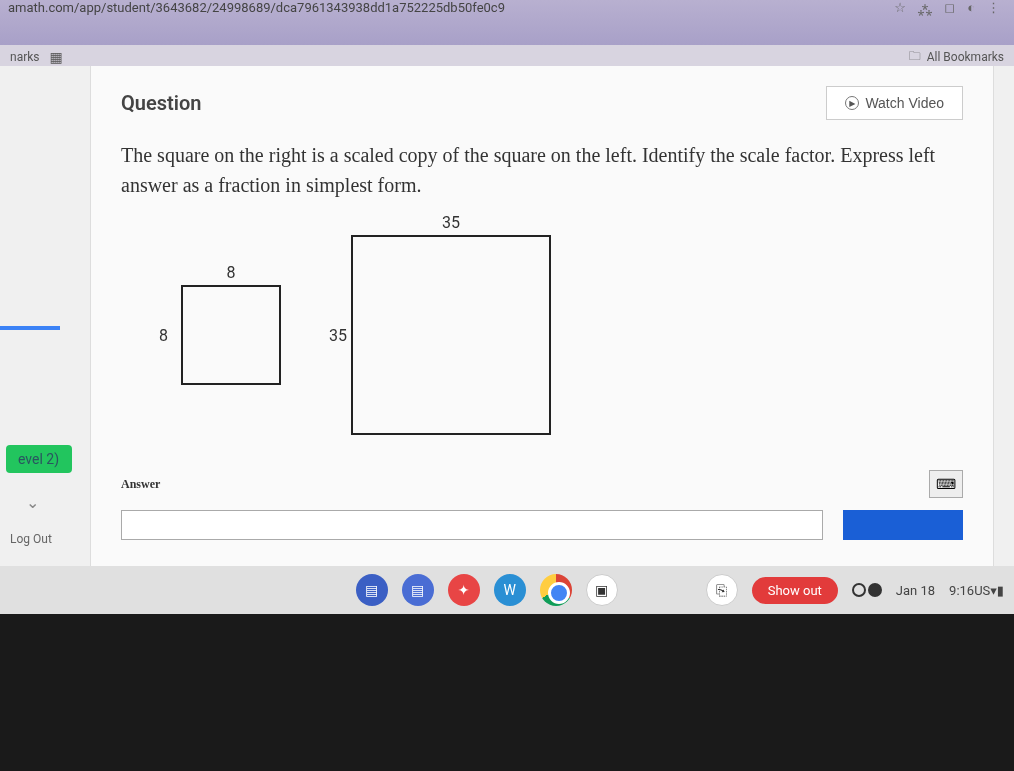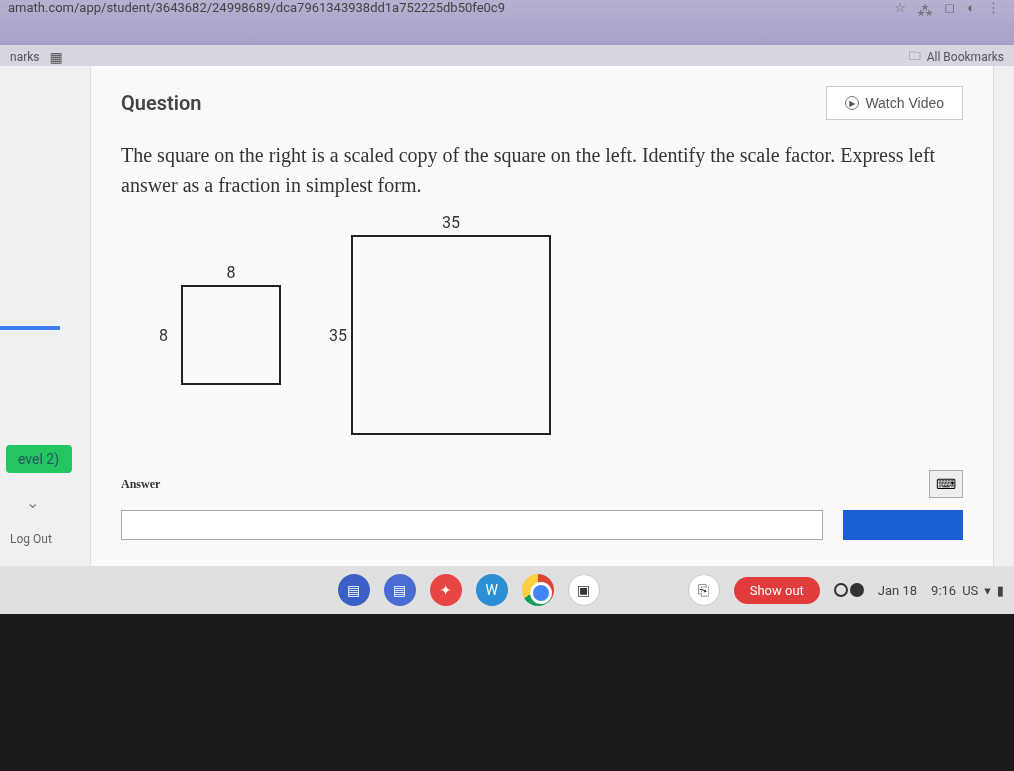--- a/index.html
+++ b/index.html
@@ -208,21 +208,21 @@
     background: #4285f4; border-radius: 50%; border: 3px solid #fff;
   }
   .signout-pill {
     background: #e23b3b; color: #fff; padding: 6px 16px; border-radius: 18px;
     font-size: 13px; cursor: pointer;
   }
   .status-circles { display: flex; gap: 2px; }
   .sc { width: 14px; height: 14px; border: 2px solid #333; border-radius: 50%; }
   .sc.filled { background: #333; }
   .status-text { font-size: 13px; color: #444; }
-  .status-group { display: flex; align-items: center; gap: 6px; font-size: 13px; color: #444; }
+  .status-group { display: flex; align-items: center; font-size: 13px; color: #444; }
 
   .black-bottom {
     position: absolute;
     top: 614px; left: 0; right: 0; bottom: 0;
     background: #1a1a1a;
   }
 </style>
 </head>
 <body>
 

